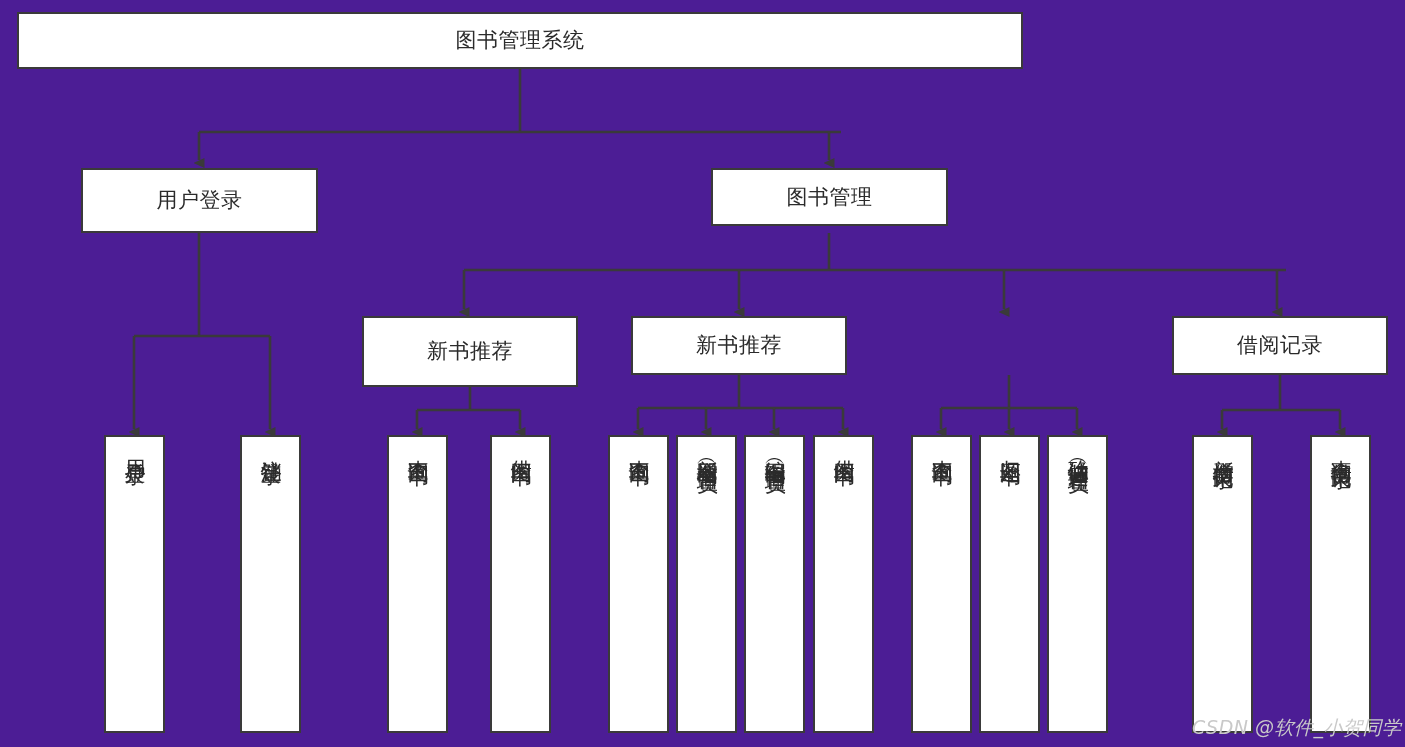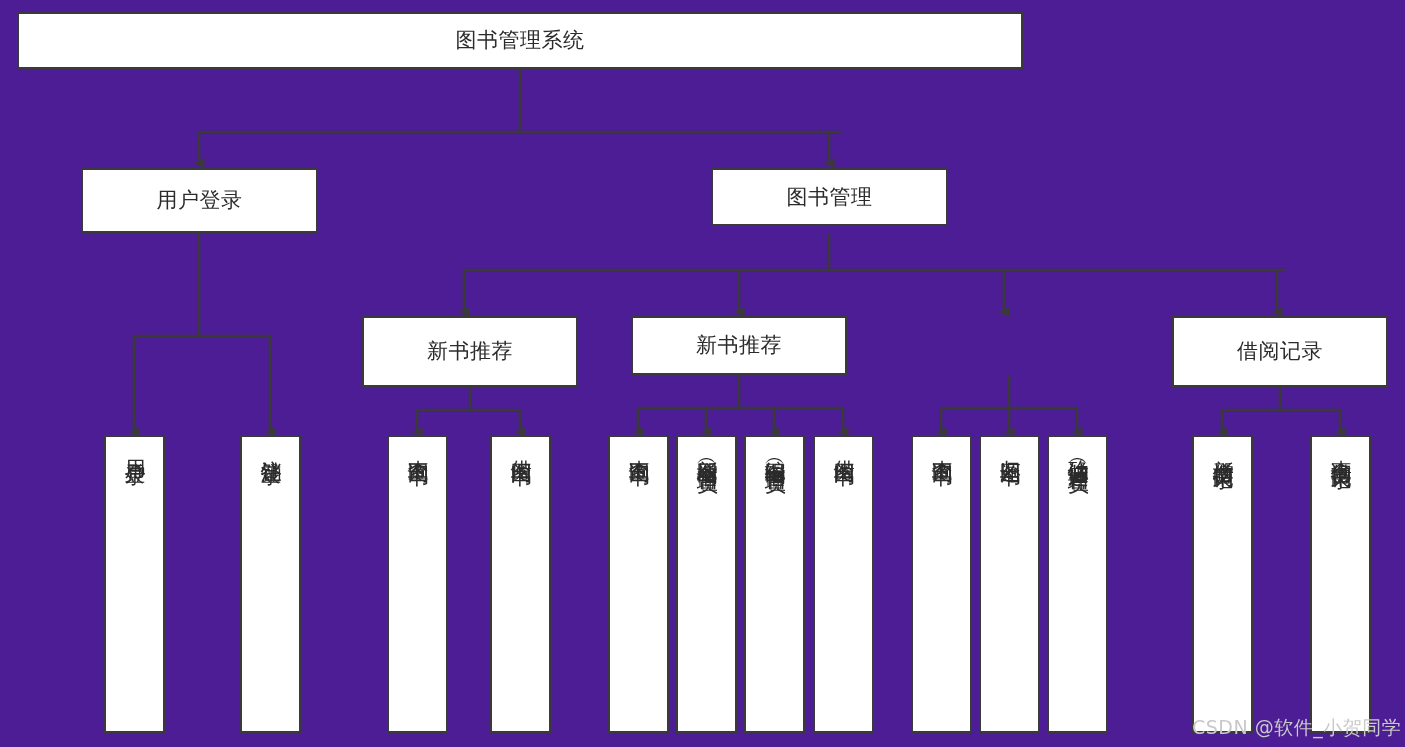--- a/index.html
+++ b/index.html
@@ -135,21 +135,21 @@
   <div class="node node-l2" style="left:711px; top:168px; width:237px; height:58px;">
     <span class="node-label">图书管理</span>
   </div>
 
   <div class="node node-l3" style="left:362px; top:316px; width:216px; height:71px;">
     <span class="node-label">新书推荐</span>
   </div>
   <div class="node node-l3" style="left:631px; top:316px; width:216px; height:59px;">
     <span class="node-label">新书推荐</span>
   </div>
-  <div class="node node-l3" style="left:1172px; top:316px; width:216px; height:71px;">
+  <div class="node node-l3" style="left:1172px; top:316px; width:216px; height:59px;">
     <span class="node-label">借阅记录</span>
   </div>
 
   <div class="node node-leaf" style="left:104px; top:435px; width:61px; height:298px;">
     <span class="node-label">用户登录</span>
   </div>
   <div class="node node-leaf" style="left:240px; top:435px; width:61px; height:298px;">
     <span class="node-label">注销登录</span>
   </div>
 
@@ -183,15 +183,15 @@
     <span class="node-label">确认归还（管理员）</span>
   </div>
 
   <div class="node node-leaf" style="left:1192px; top:435px; width:61px; height:298px;">
     <span class="node-label">新增借阅记录</span>
   </div>
   <div class="node node-leaf" style="left:1310px; top:435px; width:61px; height:298px;">
     <span class="node-label">查询借阅记录</span>
   </div>
 
-  <div class="watermark" style="left:1192px; top:715px;">CSDN @软件_小贺同学</div>
+  <div class="watermark" style="left:1192px; top:715px;font-style:italic;">CSDN @软件_小贺同学</div>
 
 </div>
 
 </body></html>

